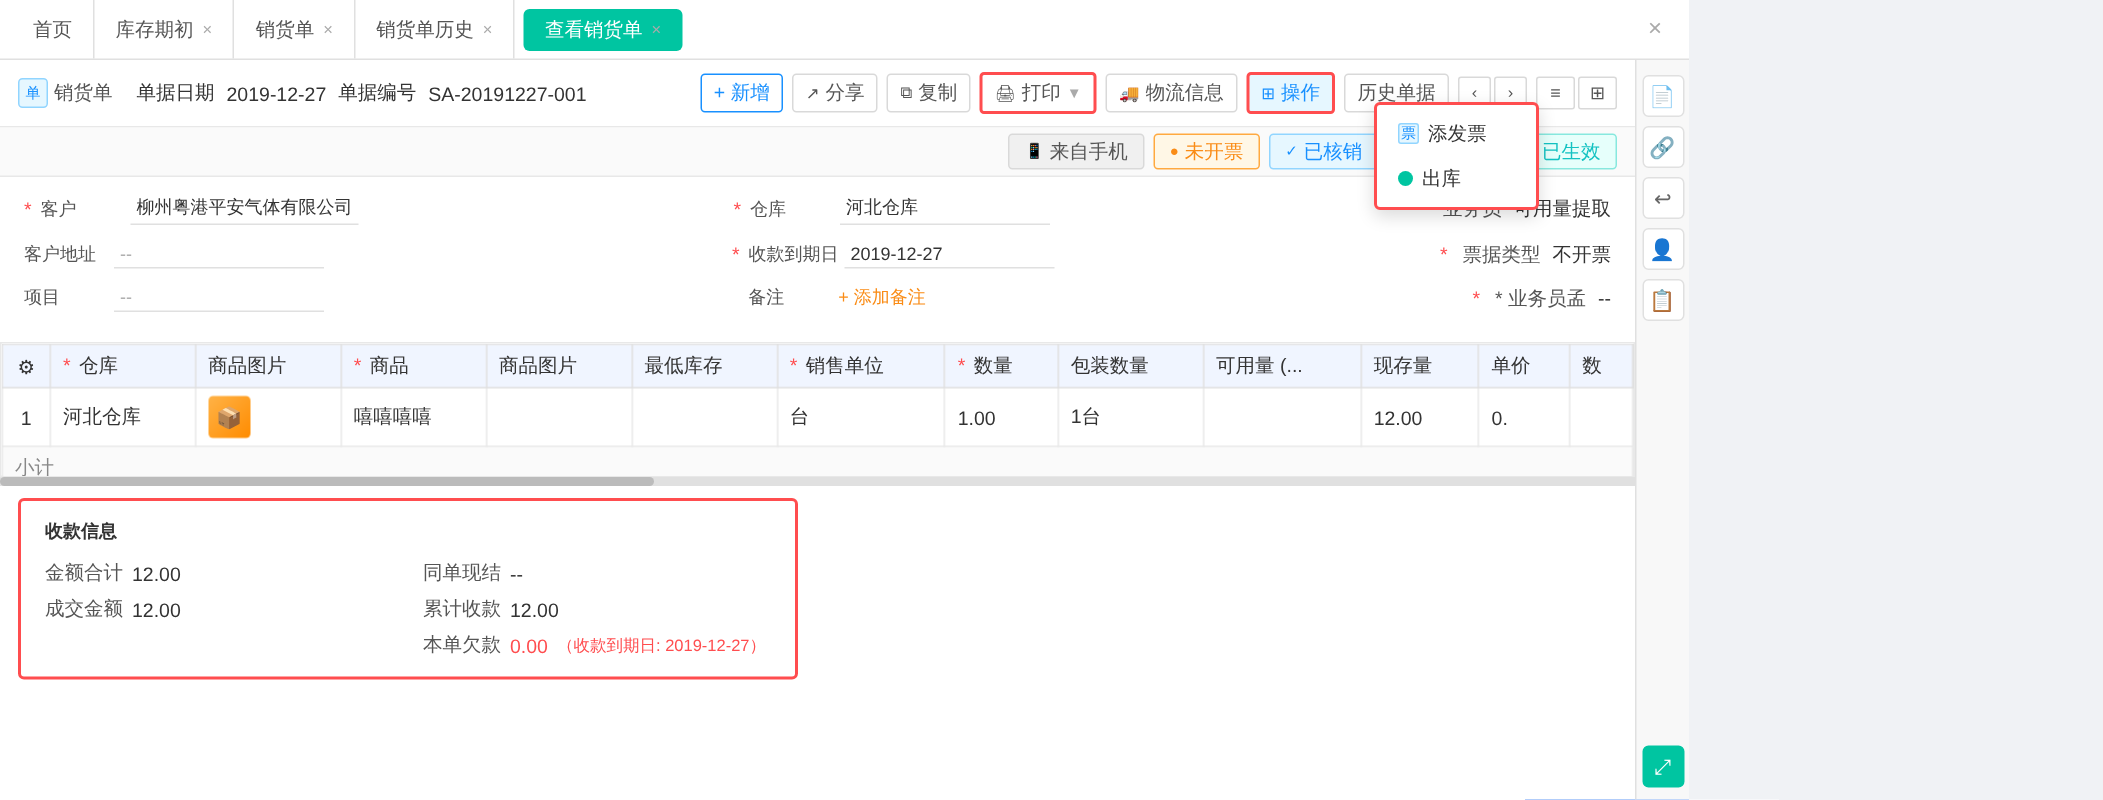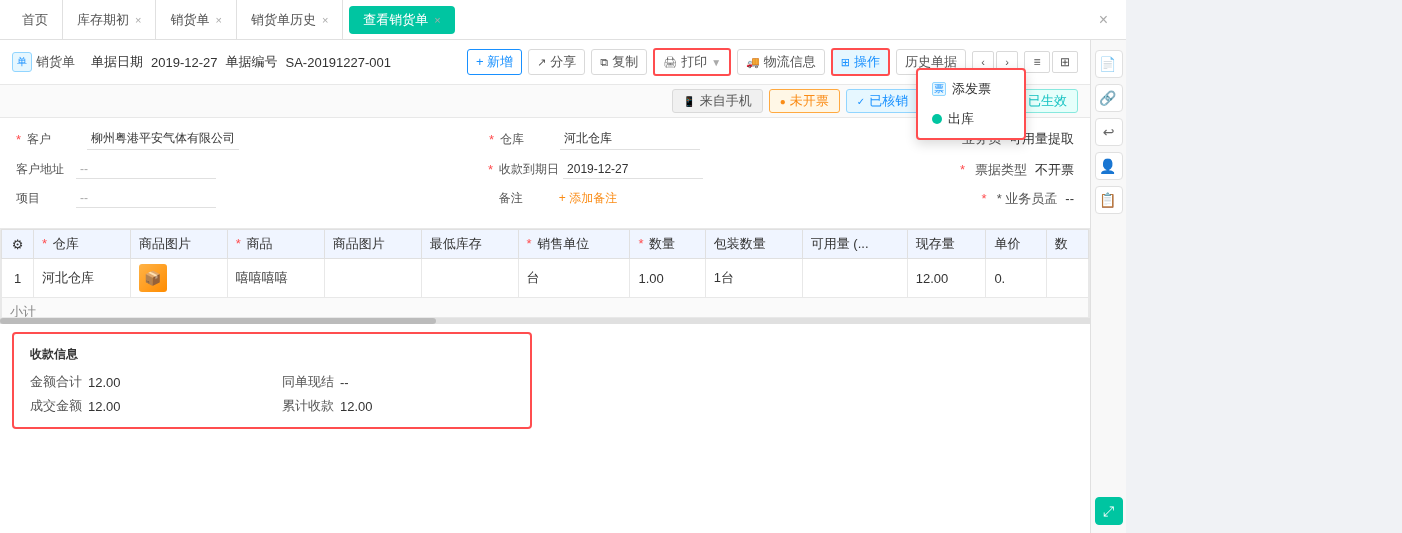--- a/index.html
+++ b/index.html
@@ -591,20 +591,25 @@
           <span class="pval">--</span>
         </div>
         <div class="payment-item">
           <span>成交金额</span>
           <span class="pval">12.00</span>
         </div>
         <div class="payment-item">
           <span>累计收款</span>
           <span class="pval">12.00</span>
         </div>
+        <div class="payment-item" style="grid-column: 2;">
+          <span>本单欠款</span>
+          <span class="pval red">0.00</span>
+          <span style="color:#ff4d4f; font-size:11px;">（收款到期日: 2019-12-27）</span>
+        </div>
       </div>
     </div>
   </div>
 
   <div class="right-sidebar">
     <div class="sidebar-icon">📄</div>
     <div class="sidebar-icon">🔗</div>
     <div class="sidebar-icon">↩</div>
     <div class="sidebar-icon">👤</div>
     <div class="sidebar-icon">📋</div>

